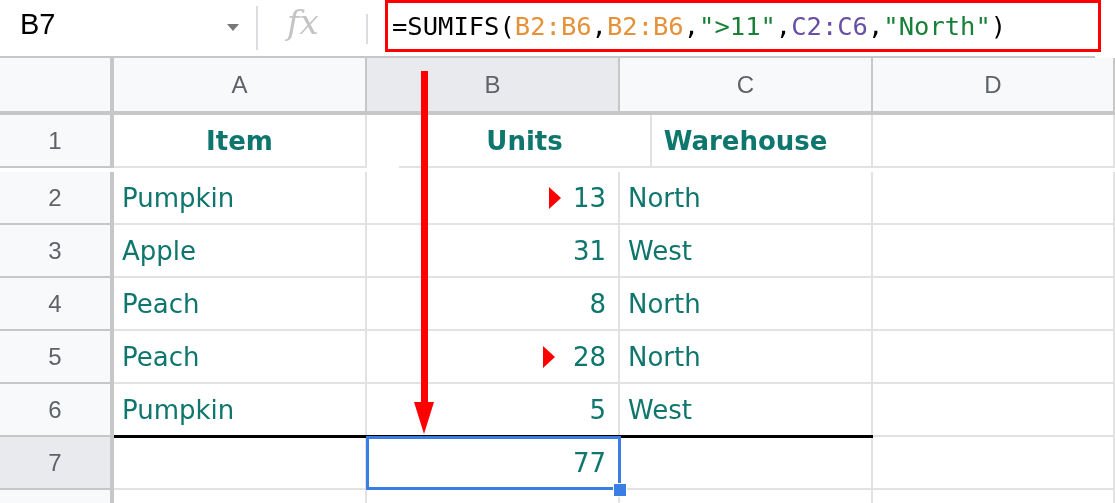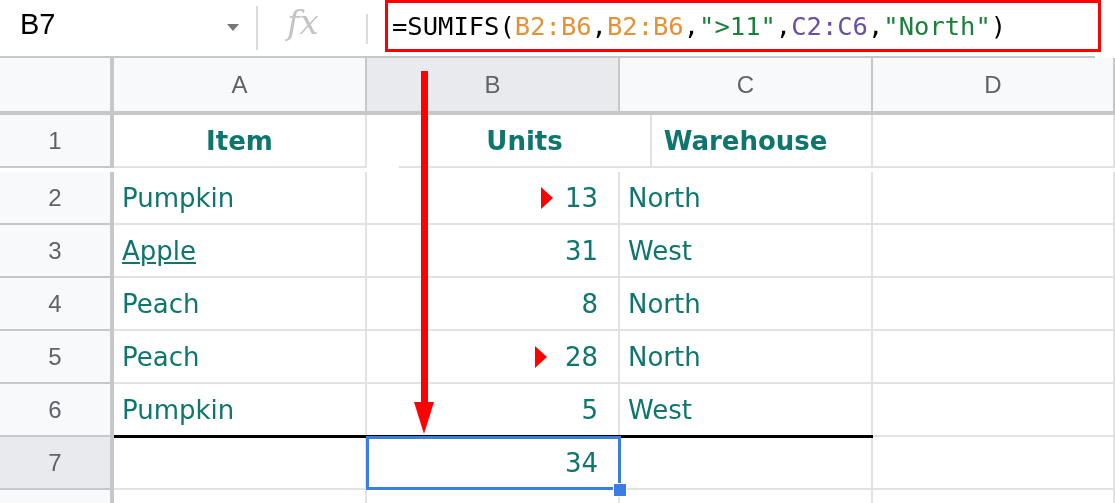--- a/index.html
+++ b/index.html
@@ -13,21 +13,21 @@
   .formula { position:absolute; left:385px; top:0px; width:706px; height:46px; border:3px solid #f00; box-sizing:content-box; font-family:"DejaVu Sans Mono", monospace; font-size:25.5px; line-height:46px; padding-left:4px; white-space:nowrap; letter-spacing:0px; }
   .grid { position:absolute; left:0; top:58px; }
   .cell { position:absolute; box-sizing:border-box; border-right:2px solid #e2e2e2; border-bottom:2px solid #e2e2e2; font-family:"DejaVu Sans", sans-serif; font-size:26px; color:#0f766e; display:flex; align-items:center; white-space:nowrap; }
   .colh { position:absolute; box-sizing:border-box; background:#f8f9fa; border-right:2px solid #c7c7c7; border-bottom:4px solid #c7c7c7; font-family:"Liberation Sans", sans-serif; font-size:24px; color:#5f6368; display:flex; align-items:center; justify-content:center; }
   .colh.sel { background:#e8eaed; }
   .rowh { position:absolute; box-sizing:border-box; background:#f8f9fa; border-right:4px solid #c7c7c7; border-bottom:2px solid #c7c7c7; font-family:"Liberation Sans", sans-serif; font-size:24px; color:#5f6368; display:flex; align-items:center; justify-content:center; }
   .rowh.sel { background:#e8eaed; }
   .corner { position:absolute; left:0; top:0; width:114px; height:57px; background:#f8f9fa; box-sizing:border-box; border-right:4px solid #c7c7c7; border-bottom:4px solid #c7c7c7; }
   .bold { font-weight:bold; justify-content:center; }
   .left { padding-left:8px; }
-  .right { justify-content:flex-end; padding-right:20px; }
+  .right { justify-content:flex-end; padding-right:12px; }
   .marker { width:0; height:0; border-top:11px solid transparent; border-bottom:11px solid transparent; border-left:12px solid #f00; margin-right:12px; }
   .topline { position:absolute; height:3px; background:#000; }
   .selbox { position:absolute; box-sizing:border-box; border:3px solid #3a7ee4; }
   .handle { position:absolute; width:12px; height:12px; background:#3a7ee4; border:1px solid #fff; }
   .arrow-shaft { position:absolute; background:#f00; }
   .arrow-head { position:absolute; width:0; height:0; border-left:10px solid transparent; border-right:10px solid transparent; border-top:32px solid #f00; }
 </style>
 </head>
 <body>
 
@@ -58,21 +58,21 @@
     <div class="cell bold" style="left: 367px; top: 57px; width: 253px; height: 53px; margin-left: 32px;">Units</div>
     <div class="cell bold" style="left: 620px; top: 57px; width: 253px; height: 53px;">Warehouse</div>
     <div class="cell " style="left: 873px; top: 57px; width: 242px; height: 53px;"></div>
     <div class="cell left" style="left: 114px; top: 114px; width: 253px; height: 53px;">Pumpkin</div>
     <div class="cell right" style="left: 367px; top: 114px; width: 253px; height: 53px;">
       <span class="marker"></span>
       <span>13</span>
     </div>
     <div class="cell left" style="left: 620px; top: 114px; width: 253px; height: 53px;">North</div>
     <div class="cell " style="left: 873px; top: 114px; width: 242px; height: 53px;"></div>
-    <div class="cell left" style="left: 114px; top: 167px; width: 253px; height: 53px; text-decoration: underline;">Apple</div>
+    <div class="cell left" style="left: 114px; top: 167px; width: 253px; height: 53px;">Apple</div>
     <div class="cell right" style="left: 367px; top: 167px; width: 253px; height: 53px;">
       <span>31</span>
     </div>
     <div class="cell left" style="left: 620px; top: 167px; width: 253px; height: 53px;">West</div>
     <div class="cell " style="left: 873px; top: 167px; width: 242px; height: 53px;"></div>
     <div class="cell left" style="left: 114px; top: 220px; width: 253px; height: 53px;">Peach</div>
     <div class="cell right" style="left: 367px; top: 220px; width: 253px; height: 53px;">
       <span>8</span>
     </div>
     <div class="cell left" style="left: 620px; top: 220px; width: 253px; height: 53px;">North</div>
@@ -84,21 +84,21 @@
     </div>
     <div class="cell left" style="left: 620px; top: 273px; width: 253px; height: 53px;">North</div>
     <div class="cell " style="left: 873px; top: 273px; width: 242px; height: 53px;"></div>
     <div class="cell left" style="left: 114px; top: 326px; width: 253px; height: 53px;">Pumpkin</div>
     <div class="cell right" style="left: 367px; top: 326px; width: 253px; height: 53px;">
       <span>5</span>
     </div>
     <div class="cell left" style="left: 620px; top: 326px; width: 253px; height: 53px;">West</div>
     <div class="cell " style="left: 873px; top: 326px; width: 242px; height: 53px;"></div>
     <div class="cell left" style="left: 114px; top: 379px; width: 253px; height: 53px;"></div>
-    <div class="cell right" style="left: 367px; top: 379px; width: 253px; height: 53px;">34</div>
+    <div class="cell right" style="left: 367px; top: 379px; width: 253px; height: 53px;">77</div>
     <div class="cell left" style="left: 620px; top: 379px; width: 253px; height: 53px;"></div>
     <div class="cell " style="left: 873px; top: 379px; width: 242px; height: 53px;"></div>
     <div class="cell" style="left: 114px; top: 432px; width: 253px; height: 20px; border-bottom: none;"></div>
     <div class="cell" style="left: 367px; top: 432px; width: 253px; height: 20px; border-bottom: none;"></div>
     <div class="cell" style="left: 620px; top: 432px; width: 253px; height: 20px; border-bottom: none;"></div>
     <div class="cell" style="left: 873px; top: 432px; width: 242px; height: 20px; border-bottom: none;"></div>
     <div class="topline" style="left: 114px; top: 377px; width: 759px;"></div>
     <div class="selbox" style="left: 366px; top: 378px; width: 255px; height: 54px;"></div>
     <div class="handle" style="left: 613px; top: 425px;"></div>
   </div>

